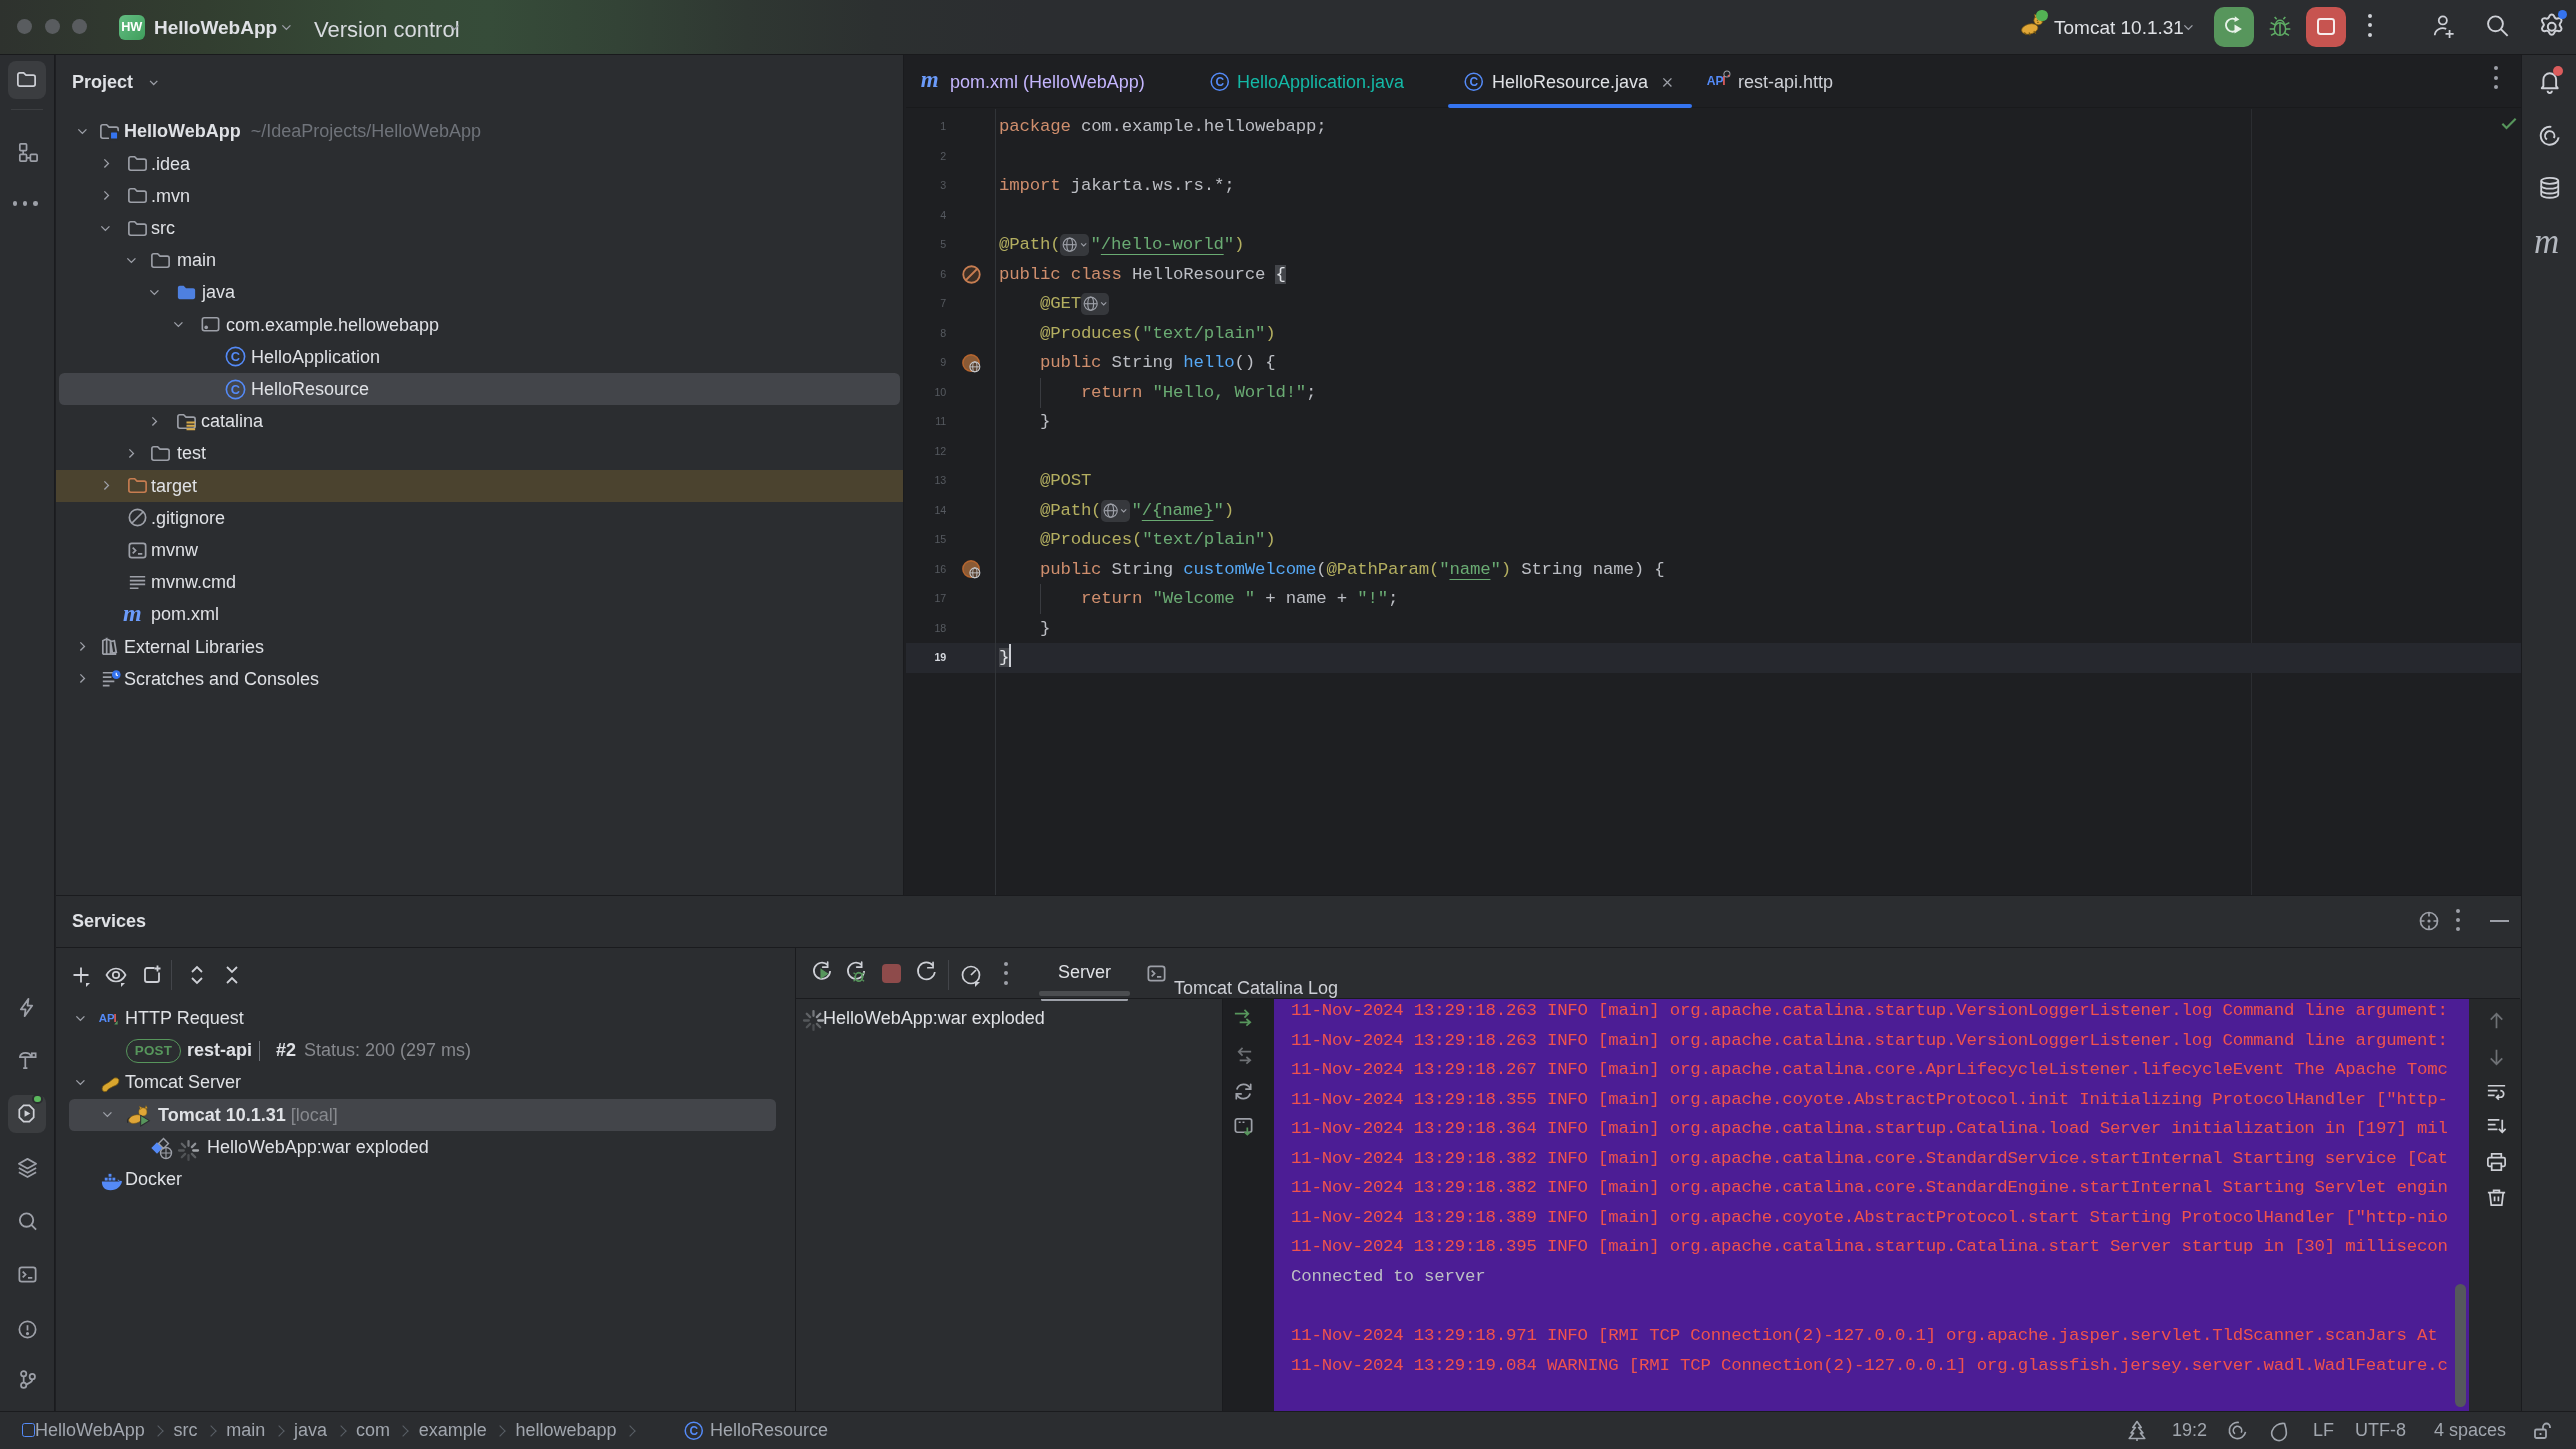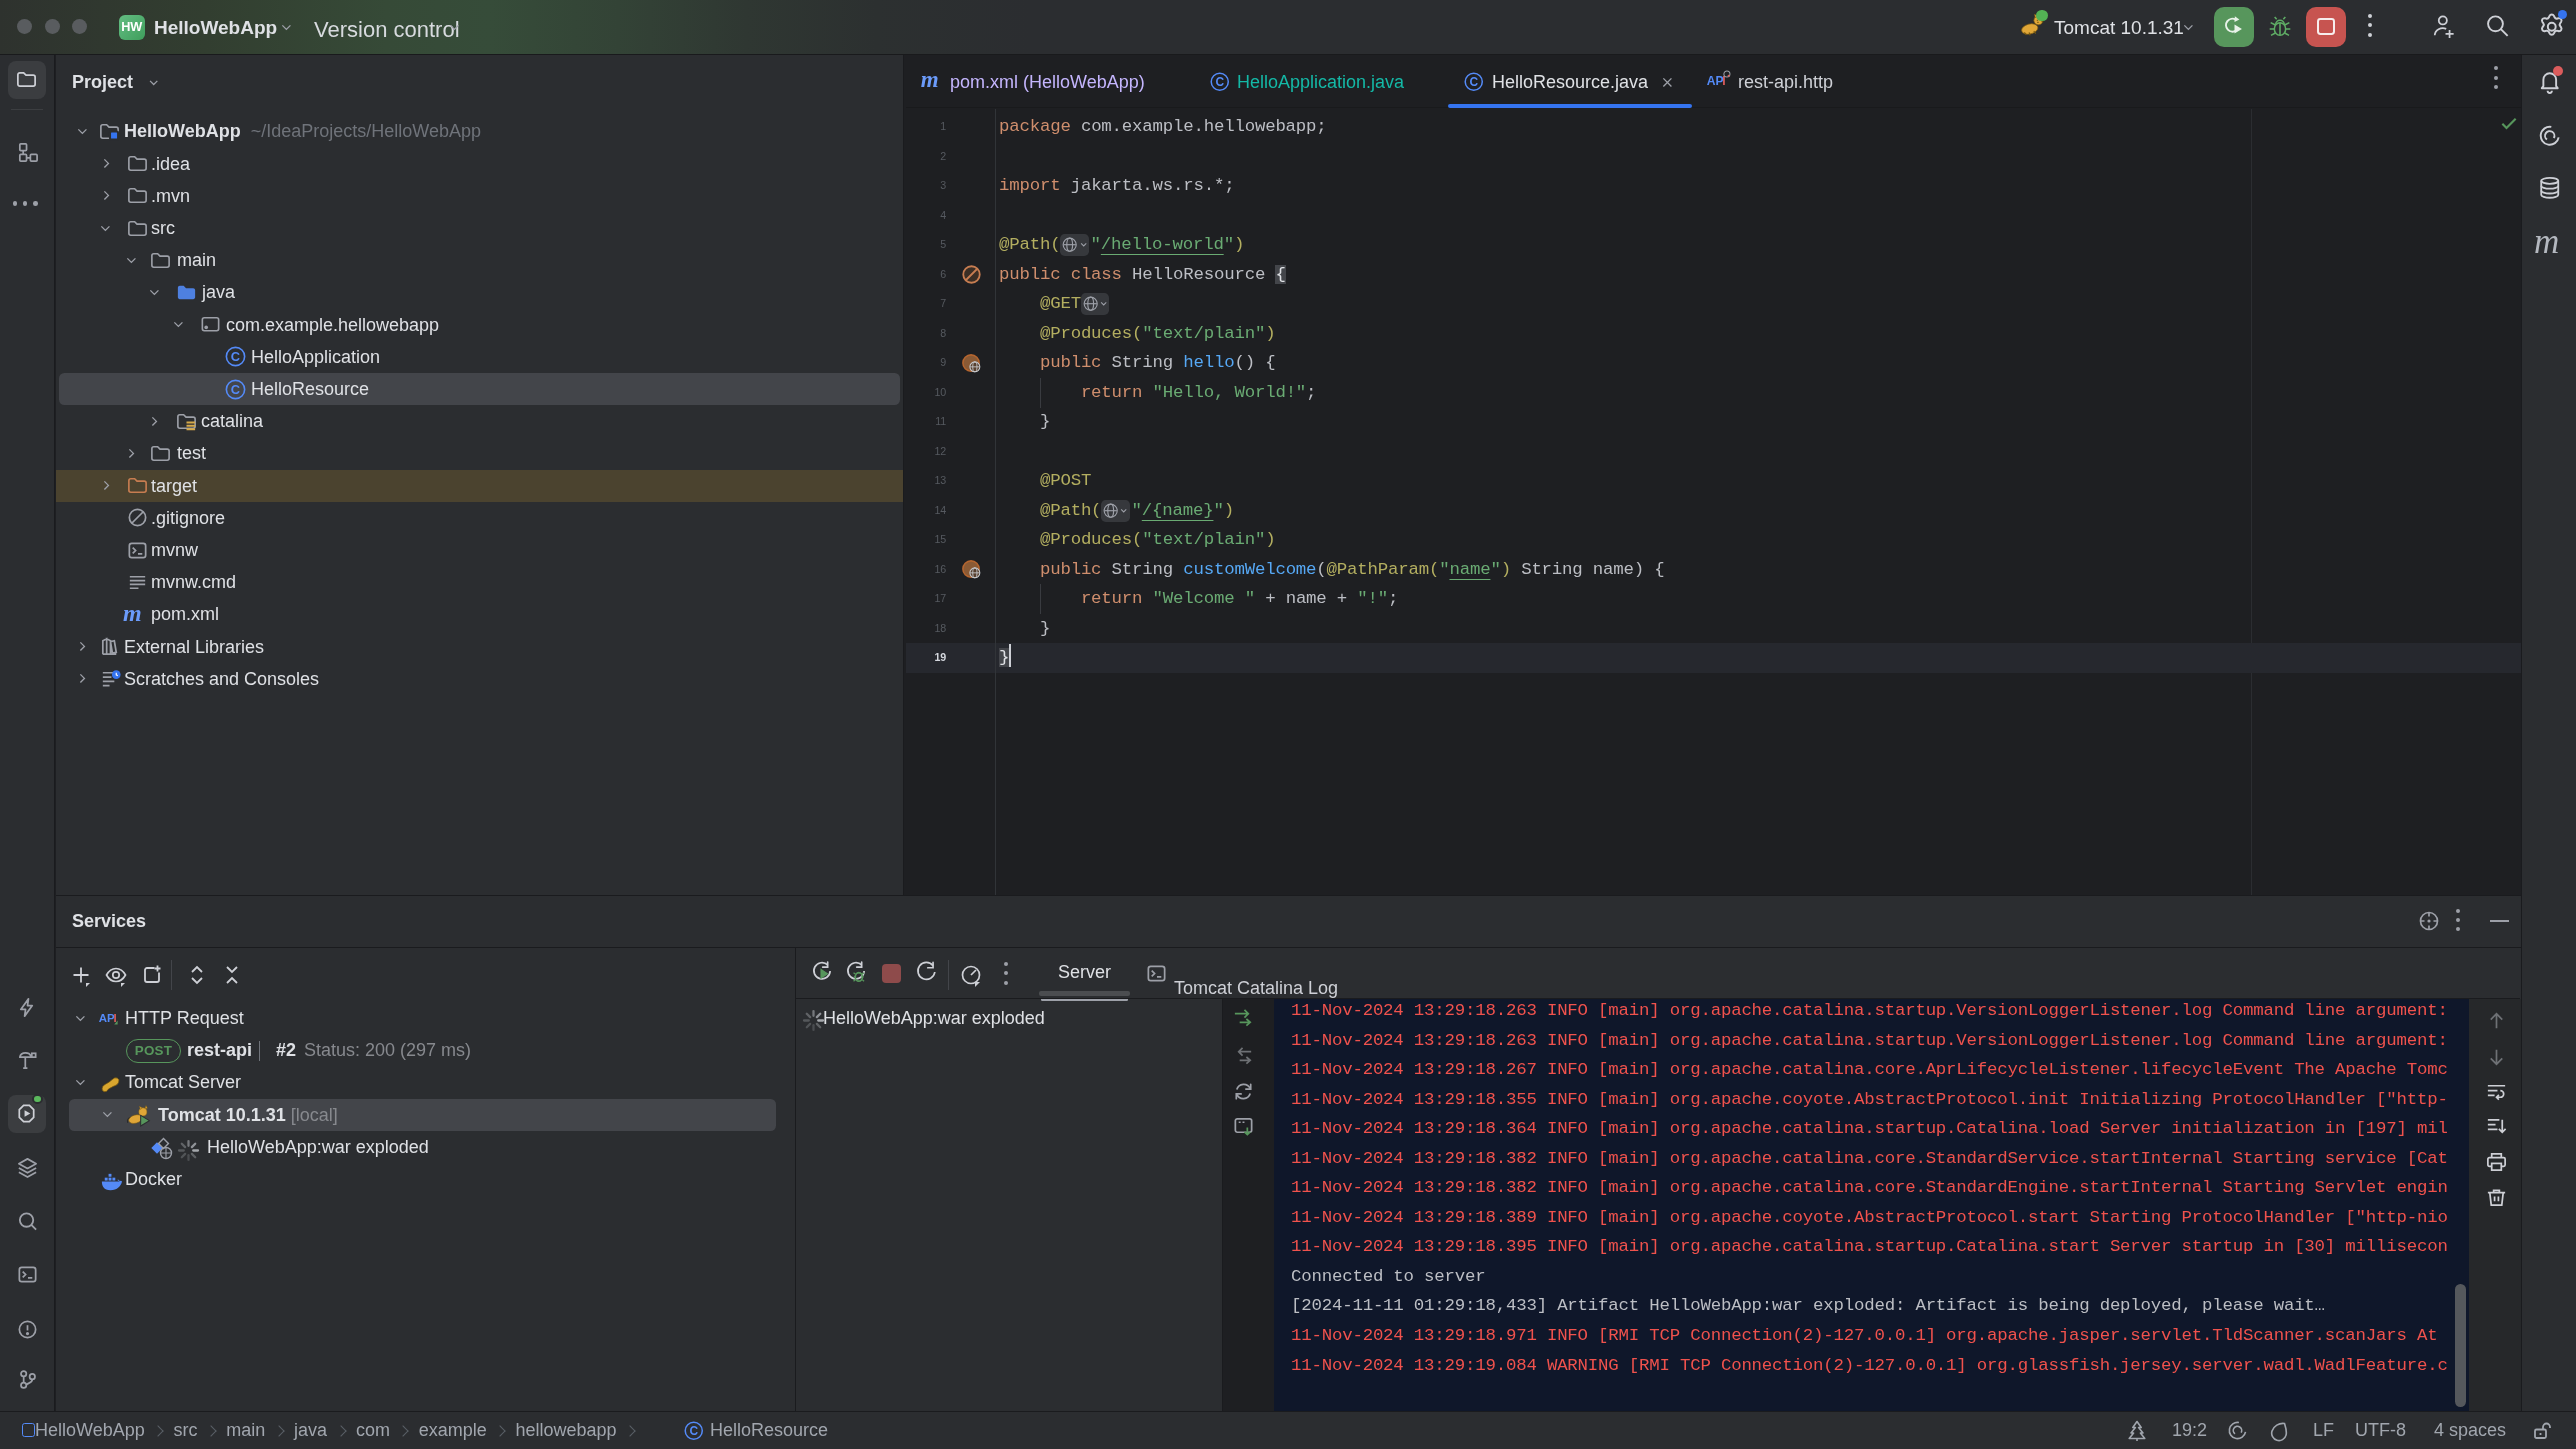--- a/index.html
+++ b/index.html
@@ -645,32 +645,31 @@
         <path d="M19.5 4.5 v5 h-5" stroke-linecap="round"></path>
         <path d="M19 14 a7.5 7.5 0 0 1 -14 1"></path>
         <path d="M4.5 19.5 v-5 h5" stroke-linecap="round"></path>
       </svg>
     <svg class="icon" style="left:1176px;top:219px" width="23" height="23" viewBox="0 0 24 24" fill="none" stroke="#9DA0A8" stroke-width="1.8">
         <rect x="3.5" y="4" width="17" height="14" rx="2"></rect>
         <path d="M7 7.5 h2 M11 7.5 h2" stroke-width="1.5"></path>
         <path d="M16 13 v7 M13 17.5 l3 3 3 -3" stroke="#57965C"></path>
       </svg>
 
-    <div class="abs" style="left:1218px;top:103px;width:1195px;height:413px;background:#0f172a;overflow:hidden;">
+    <div class="abs" style="left:1218px;top:103px;width:1195px;height:413px;background:#4c1d95;overflow:hidden;">
       <div class="logl mono" style="left:17px;top:-2.7px;">11-Nov-2024 13:29:18.263 INFO [main] org.apache.catalina.startup.VersionLoggerListener.log Command line argument:</div>
       <div class="logl mono" style="left:17px;top:27px;">11-Nov-2024 13:29:18.263 INFO [main] org.apache.catalina.startup.VersionLoggerListener.log Command line argument:</div>
       <div class="logl mono" style="left:17px;top:56px;">11-Nov-2024 13:29:18.267 INFO [main] org.apache.catalina.core.AprLifecycleListener.lifecycleEvent The Apache Tomc</div>
       <div class="logl mono" style="left:17px;top:86px;">11-Nov-2024 13:29:18.355 INFO [main] org.apache.coyote.AbstractProtocol.init Initializing ProtocolHandler ["http-</div>
       <div class="logl mono" style="left:17px;top:115px;">11-Nov-2024 13:29:18.364 INFO [main] org.apache.catalina.startup.Catalina.load Server initialization in [197] mil</div>
       <div class="logl mono" style="left:17px;top:145px;">11-Nov-2024 13:29:18.382 INFO [main] org.apache.catalina.core.StandardService.startInternal Starting service [Cat</div>
       <div class="logl mono" style="left:17px;top:174px;">11-Nov-2024 13:29:18.382 INFO [main] org.apache.catalina.core.StandardEngine.startInternal Starting Servlet engin</div>
       <div class="logl mono" style="left:17px;top:204px;">11-Nov-2024 13:29:18.389 INFO [main] org.apache.coyote.AbstractProtocol.start Starting ProtocolHandler ["http-nio</div>
       <div class="logl mono" style="left:17px;top:233px;">11-Nov-2024 13:29:18.395 INFO [main] org.apache.catalina.startup.Catalina.start Server startup in [30] millisecon</div>
       <div class="logl mono" style="left:17px;top:263px;color:#BCBEC4;">Connected to server</div>
-      <div class="logl mono" style="left:17px;top:292px;color:#BCBEC4;">[2024-11-11 01:29:18,433] Artifact HelloWebApp:war exploded: Artifact is being deployed, please wait…</div>
       <div class="logl mono" style="left:17px;top:322px;">11-Nov-2024 13:29:18.971 INFO [RMI TCP Connection(2)-127.0.0.1] org.apache.jasper.servlet.TldScanner.scanJars At</div>
       <div class="logl mono" style="left:17px;top:352px;">11-Nov-2024 13:29:19.084 WARNING [RMI TCP Connection(2)-127.0.0.1] org.glassfish.jersey.server.wadl.WadlFeature.c</div>
     </div>
 
     <div class="abs" style="left:2399px;top:388px;width:10.7px;height:123px;background:#55585C;border-radius:5.4px;"></div>
 
     <div class="abs" style="left:2413px;top:103px;width:52px;height:413px;background:#26282A;"></div>
     <svg class="icon" style="left:2429px;top:113px" width="23" height="23" viewBox="0 0 24 24" fill="none" stroke="#6E7175" stroke-width="1.8">
         <path d="M12 20 V5 M6 11 l6 -6 6 6"></path>
       </svg>

